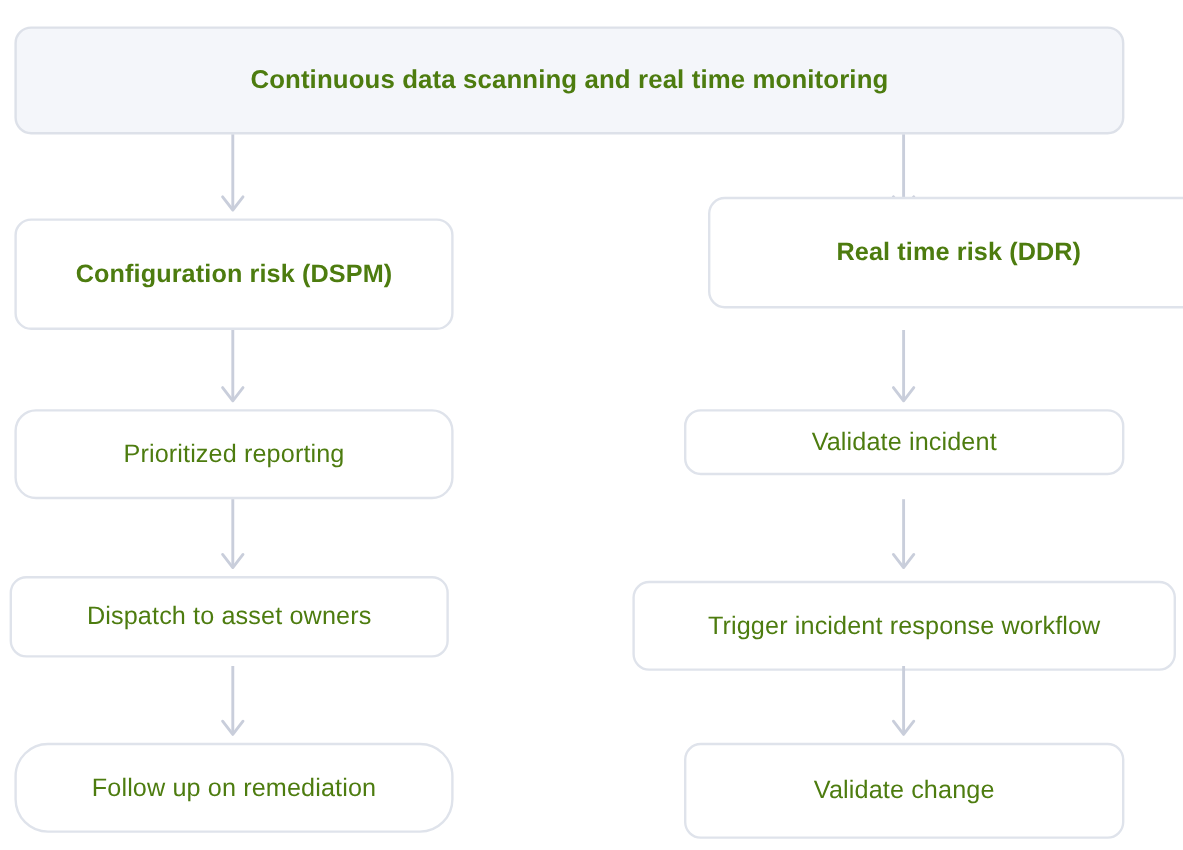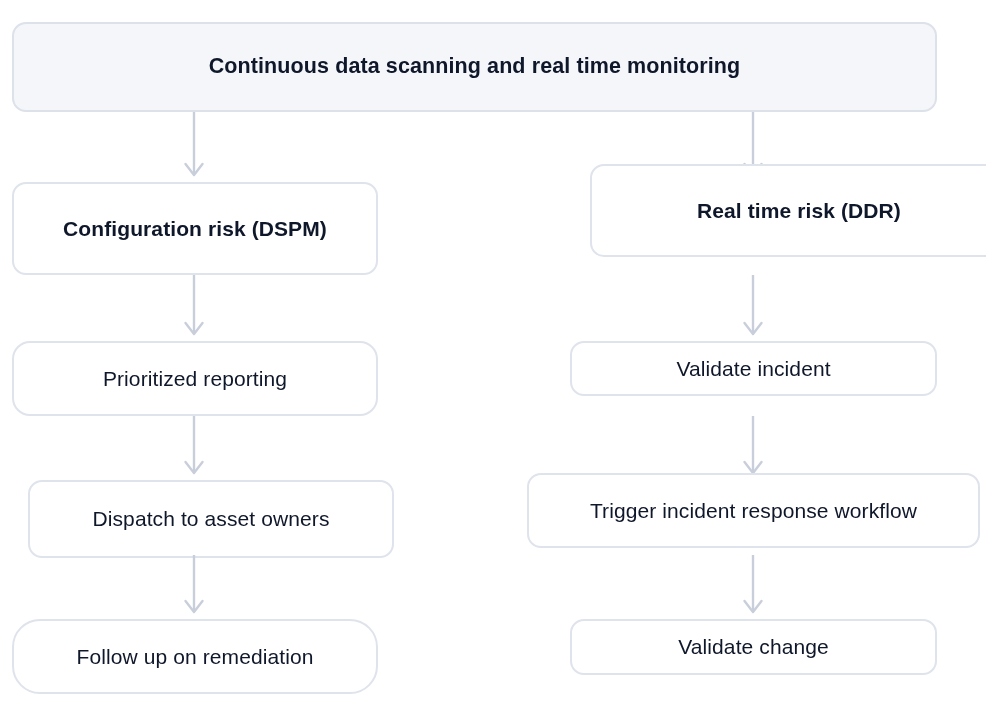--- a/index.html
+++ b/index.html
@@ -21,21 +21,21 @@
   .node {
     position: absolute;
     box-sizing: border-box;
     display: flex;
     align-items: center;
     justify-content: center;
     text-align: center;
     border: 2px solid #dfe3eb;
     border-radius: 14px;
     background: #ffffff;
-    color: #0f172a;
+    color: #4d7c0f;
     font-size: 21px;
     font-weight: 400;
     line-height: 1.2;
     letter-spacing: 0.1px;
     padding: 0 14px;
   }
   .node.header {
     background: #f4f6fa;
     border-color: #dde1e9;
     font-weight: 700;
@@ -94,21 +94,21 @@
     <span>Prioritized reporting</span>
   </div>
 
   <div class="arrow" style="left:181px; top:416px; height:64px;">
     <svg viewBox="0 0 26 64" preserveAspectRatio="none">
       <path d="M13 0 L13 56" stroke="#c9cedb" stroke-width="2.4" fill="none"></path>
       <path d="M4.5 46 L13 57 L21.5 46" stroke="#c9cedb" stroke-width="2.4" fill="none" stroke-linecap="round" stroke-linejoin="round"></path>
     </svg>
   </div>
 
-  <div class="node" style="left:28px; top:480px; width:366px; height:78px;">
+  <div class="node" style="left:8px; top:480px; width:366px; height:68px;">
     <span>Dispatch to asset owners</span>
   </div>
 
   <div class="arrow" style="left:181px; top:555px; height:64px;">
     <svg viewBox="0 0 26 64" preserveAspectRatio="none">
       <path d="M13 0 L13 56" stroke="#c9cedb" stroke-width="2.4" fill="none"></path>
       <path d="M4.5 46 L13 57 L21.5 46" stroke="#c9cedb" stroke-width="2.4" fill="none" stroke-linecap="round" stroke-linejoin="round"></path>
     </svg>
   </div>
 
@@ -131,28 +131,28 @@
     <span>Validate incident</span>
   </div>
 
   <div class="arrow" style="left:740px; top:416px; height:64px;">
     <svg viewBox="0 0 26 64" preserveAspectRatio="none">
       <path d="M13 0 L13 56" stroke="#c9cedb" stroke-width="2.4" fill="none"></path>
       <path d="M4.5 46 L13 57 L21.5 46" stroke="#c9cedb" stroke-width="2.4" fill="none" stroke-linecap="round" stroke-linejoin="round"></path>
     </svg>
   </div>
 
-  <div class="node" style="left:527px; top:473px; width:453px; height:75px;">
+  <div class="node" style="left:527px; top:484px; width:453px; height:75px;">
     <span>Trigger incident response workflow</span>
   </div>
 
   <div class="arrow" style="left:740px; top:555px; height:64px;">
     <svg viewBox="0 0 26 64" preserveAspectRatio="none">
       <path d="M13 0 L13 56" stroke="#c9cedb" stroke-width="2.4" fill="none"></path>
       <path d="M4.5 46 L13 57 L21.5 46" stroke="#c9cedb" stroke-width="2.4" fill="none" stroke-linecap="round" stroke-linejoin="round"></path>
     </svg>
   </div>
 
-  <div class="node" style="left:570px; top:619px; width:367px; height:56px;">
+  <div class="node" style="left:570px; top:619px; width:367px; height:80px;">
     <span>Validate change</span>
   </div>
 
 </div>
 
 </body></html>

